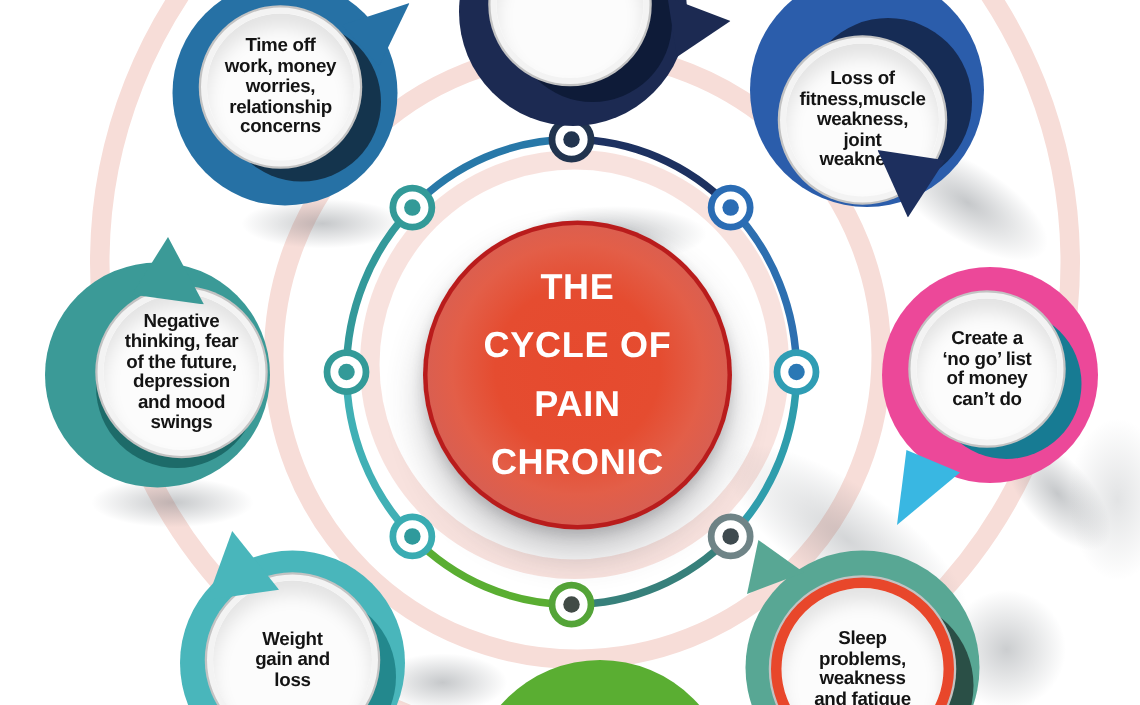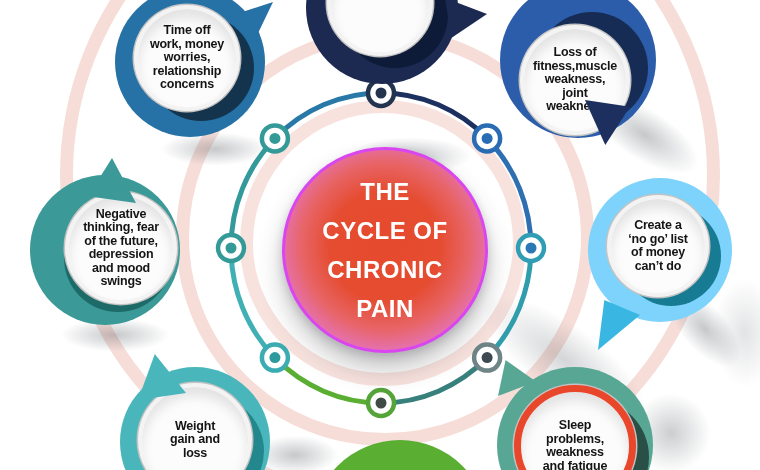--- a/index.html
+++ b/index.html
@@ -9,21 +9,21 @@
   .pink-ring{position:absolute;border-radius:50%;border:13px solid #f7ddd8;z-index:1;}
   #pink-ring-1{left:60px;top:-155px;width:634px;height:634px;}
   #pink-ring-2{left:176px;top:28px;width:392px;height:392px;}
   #pink-ring-3{left:240px;top:100px;width:260px;height:260px;opacity:.85;}
   
   .soft-shadow{position:absolute;z-index:1;background:radial-gradient(closest-side,rgba(104,110,116,.38),rgba(104,110,116,0) 72%);}
   
   #cycle-svg{position:absolute;left:0;top:0;z-index:2;}
   
   #center-wrap{position:absolute;left:282px;top:147px;width:206px;height:206px;border-radius:50%;
-    background:#d946ef;box-shadow:0 16px 24px rgba(60,60,65,.30), 0 4px 8px rgba(60,60,65,.18);z-index:3;}
+    background:#b91c1c;box-shadow:0 16px 24px rgba(60,60,65,.30), 0 4px 8px rgba(60,60,65,.18);z-index:3;}
   #center-red{position:absolute;left:3px;top:3px;width:200px;height:200px;border-radius:50%;
     background:radial-gradient(circle at 50% 48%, #e64a2e 0%, #e54c30 38%, rgba(234,106,80,.85) 58%, rgba(243,176,156,.45) 78%, rgba(255,255,255,0) 95%);
     display:flex;flex-direction:column;align-items:center;justify-content:center;text-align:center;}
   #center-red span{display:block;color:#fff;font-weight:bold;font-size:24px;line-height:39px;letter-spacing:.5px;}
   
   .bubble{position:absolute;z-index:4;}
   .bubble .disc{position:absolute;border-radius:50%;overflow:hidden;}
   .bubble .crescent{position:absolute;border-radius:50%;}
   .bubble .inner{position:absolute;border-radius:50%;background:#fcfcfc;border:4px solid #f3f3f3;
     box-shadow:0 0 0 1.5px #c3c3c3, inset 0 9px 12px rgba(0,0,0,.10);
@@ -81,22 +81,22 @@
       <circle cx="274.9" cy="357.6" r="5.5" fill="#2f9a9c"></circle>
       <circle cx="231" cy="248" r="5.5" fill="#339a98"></circle>
       <circle cx="274.9" cy="138.4" r="5.5" fill="#339a98"></circle>
     </g>
   </svg>
 
   <div id="center-wrap">
     <div id="center-red">
       <span>THE</span>
       <span>CYCLE OF</span>
+      <span>PAIN</span>
       <span>CHRONIC</span>
-      <span>PAIN</span>
     </div>
   </div>
 
   <div class="bubble">
     <div class="tail" style="left: 445px; top: -2px; width: 42px; height: 40px; clip-path: polygon(0% 0%, 100% 40%, 15% 100%); background: rgb(28, 42, 82);"></div>
     <div class="disc" style="left: 306px; top: -68px; width: 152px; height: 152px; background: rgb(28, 42, 82);">
       <div class="crescent" style="left: 36px; top: 30px; width: 106px; height: 106px; background: rgb(14, 27, 56);"></div>
       <div class="inner" style="left:21px;top:18px;width:98px;height:98px;"></div>
     </div>
   </div>
@@ -124,21 +124,21 @@
         <span>fitness,muscle</span>
         <span>weakness,</span>
         <span>joint</span>
         <span>weakness</span>
       </div>
     </div>
   </div>
 
   <div class="bubble">
     <div class="tail" style="left: 598px; top: 300px; width: 42px; height: 50px; clip-path: polygon(15% 0px, 100% 30%, 0px 100%); background: rgb(57, 183, 226);"></div>
-    <div class="disc" style="left: 588px; top: 178px; width: 144px; height: 144px; background: #7dd3fc;">
+    <div class="disc" style="left: 588px; top: 178px; width: 144px; height: 144px; background: #ec4899;">
       <div class="crescent" style="left: 33px; top: 28px; width: 100px; height: 100px; background: rgb(23, 123, 147);"></div>
       <div class="inner" style="left:19px;top:17px;width:94px;height:94px;">
         <span>Create a</span>
         <span>‘no go’ list</span>
         <span>of money</span>
         <span>can’t do</span>
       </div>
     </div>
   </div>
 

